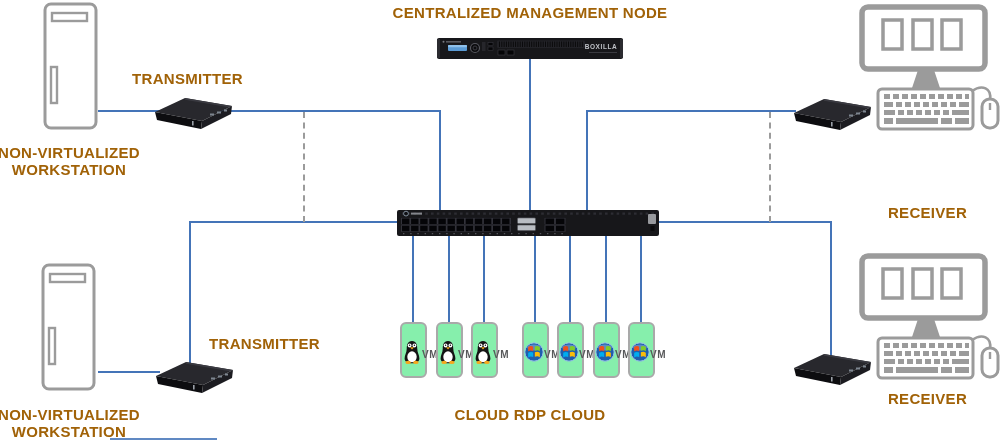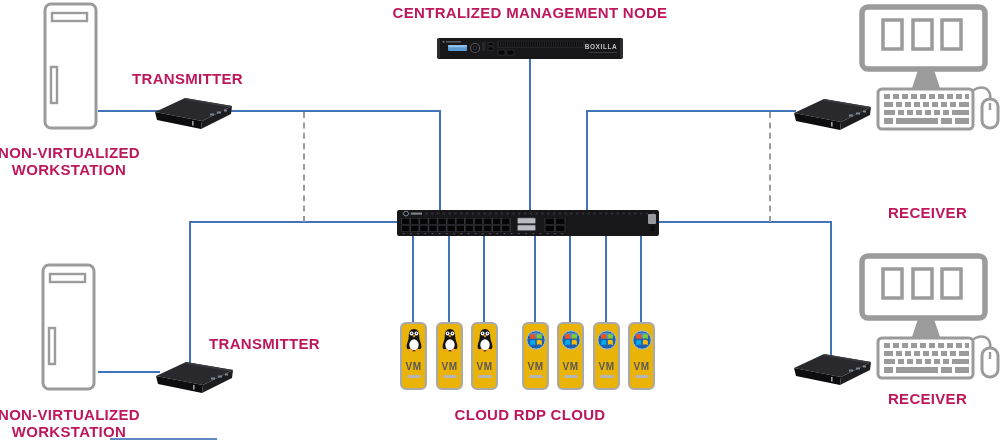--- a/index.html
+++ b/index.html
@@ -7,32 +7,32 @@
     position:relative;width:1000px;height:441px;background:#ffffff;overflow:hidden;
     font-family:"Liberation Sans",sans-serif;
   }
   
   .hline,.vline{position:absolute;background:#4474b8;z-index:1;}
   .hline{height:2px;}
   .vline{width:2px;}
   .dashline{position:absolute;width:0;border-left:2px dashed #9b9b9b;z-index:1;}
   
   .lbl{
-    position:absolute;z-index:3;color:#be185d;font-weight:700;font-size:15px;
+    position:absolute;z-index:3;color:#a16207;font-weight:700;font-size:15px;
     letter-spacing:.3px;text-align:center;line-height:17px;white-space:nowrap;
   }
   .lbl.block{white-space:normal;}
   
   .dev{position:absolute;z-index:2;}
   .dev svg{display:block;width:100%;height:100%;}
   
   .vm-box{
-    position:absolute;top:322px;width:27px;height:68px;box-sizing:border-box;z-index:2;
-    background:#eab308;border:2px solid #a9a9a9;border-radius:6px;
-    display:flex;flex-direction:column;align-items:center;
+    position:absolute;top:322px;width:27px;height:56px;box-sizing:border-box;z-index:2;
+    background:#86efac;border:2px solid #a9a9a9;border-radius:6px;
+    display:flex;flex-direction:row;align-items:center;
   }
   .vm-box .vm-icon{width:20px;height:24px;margin-top:4px;flex:0 0 auto;}
   .vm-box .vm-label{margin-top:9px;font-size:10px;font-weight:700;color:#58595b;letter-spacing:.5px;}
   .vm-box .vm-line{width:14px;height:3px;background:#b5b5b5;border-radius:2px;margin-top:3px;}
   
   .brand{
     position:absolute;z-index:3;font-size:6.5px;font-weight:700;color:#c0c3c8;
     letter-spacing:.6px;text-align:center;
   }
   .hidden-defs{position:absolute;width:0;height:0;overflow:hidden;}

